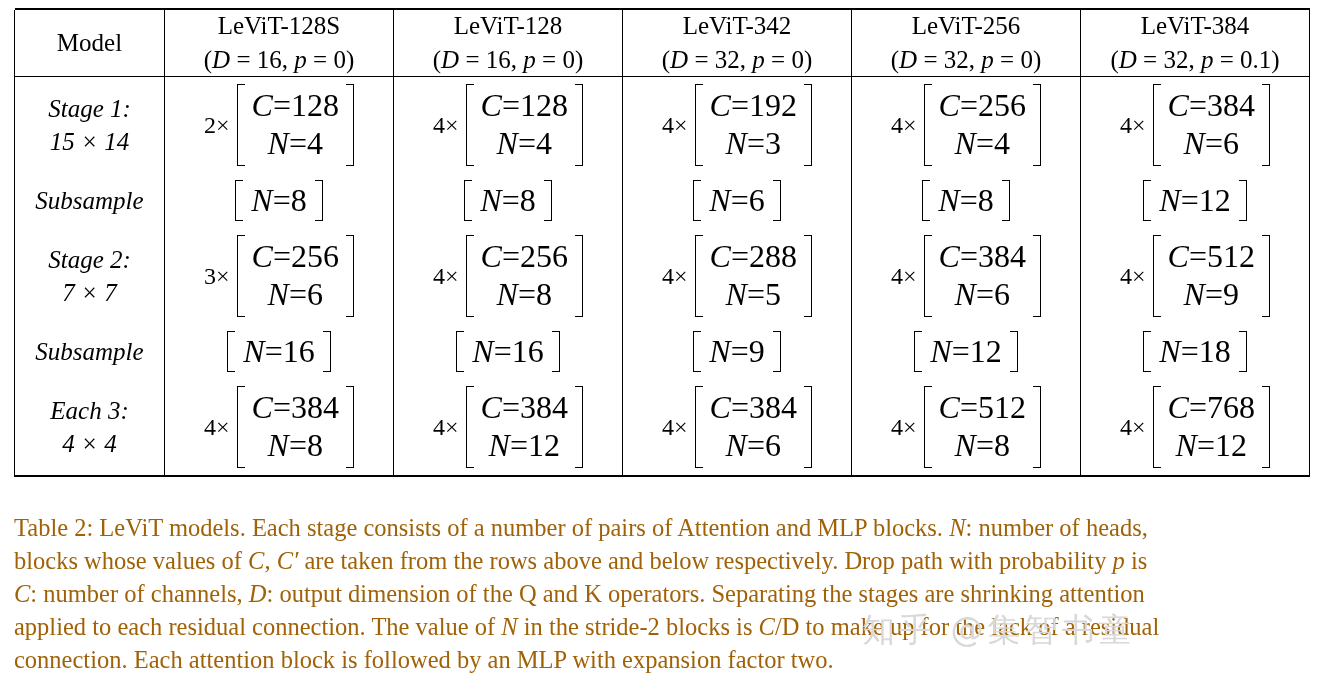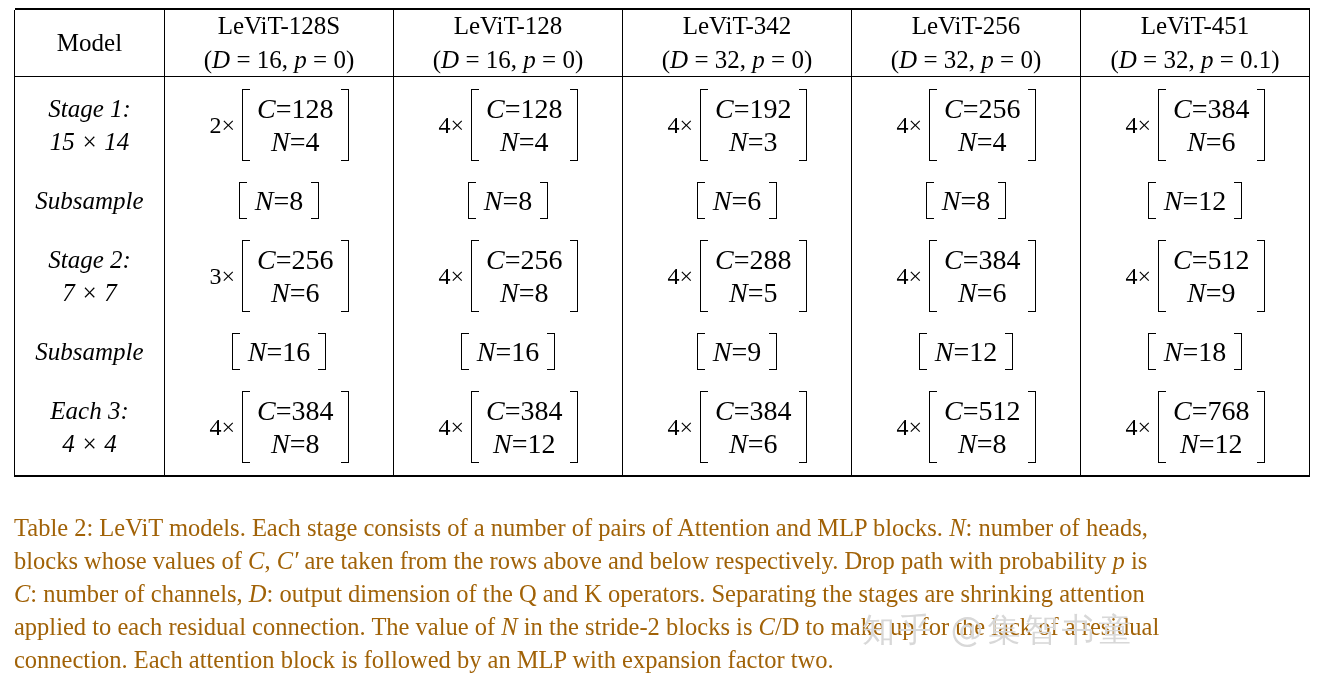--- a/index.html
+++ b/index.html
@@ -104,21 +104,21 @@
   .bracket::before { left: 0;  border-left: 1.6px solid #000; }
   .bracket::after  { right: 0; border-right: 1.6px solid #000; }
 
   .bracket .inner {
     display: flex;
     flex-direction: column;
     align-items: center;
     justify-content: center;
     padding: 3px 4px;
     line-height: 1.18;
-    font-size: 28px;
+    font-size: 32px;
   }
   .bracket.single .inner { padding: 2px 6px; }
   .bracket.single { padding: 0 10px; }
 
   
   #caption {
     position: absolute;
     left: 14px;
     top: 512px;
     width: 1300px;
@@ -159,21 +159,21 @@
     <tbody id="table-body">
         <tr class="rule-top">
           <td colspan="6"></td>
         </tr>
         <tr>
           <td class="hdr vrule-first"><span>Model</span></td>
           <td class="hdr vrule"><span>LeViT-128S</span><span class="ln2">(<span class="mathit">D</span> = 16, <span class="mathit">p</span> = 0)</span></td>
           <td class="hdr vrule"><span>LeViT-128</span><span class="ln2">(<span class="mathit">D</span> = 16, <span class="mathit">p</span> = 0)</span></td>
           <td class="hdr vrule"><span>LeViT-342</span><span class="ln2">(<span class="mathit">D</span> = 32, <span class="mathit">p</span> = 0)</span></td>
           <td class="hdr vrule"><span>LeViT-256</span><span class="ln2">(<span class="mathit">D</span> = 32, <span class="mathit">p</span> = 0)</span></td>
-          <td class="hdr vrule vrule-last"><span>LeViT-451</span><span class="ln2">(<span class="mathit">D</span> = 32, <span class="mathit">p</span> = 0.1)</span></td>
+          <td class="hdr vrule vrule-last"><span>LeViT-384</span><span class="ln2">(<span class="mathit">D</span> = 32, <span class="mathit">p</span> = 0.1)</span></td>
         </tr>
         <tr class="rule-mid">
           <td colspan="6"></td>
         </tr>
         <tr class="row-stage">
           <td class="lbl vrule-first"><span>Stage 1:</span><span class="ln2">15 × 14</span></td>
           <td class="vrule"><span class="cellbox">
               <span class="mult">2×</span>
               <span class="bracket">
                 <span class="inner">

